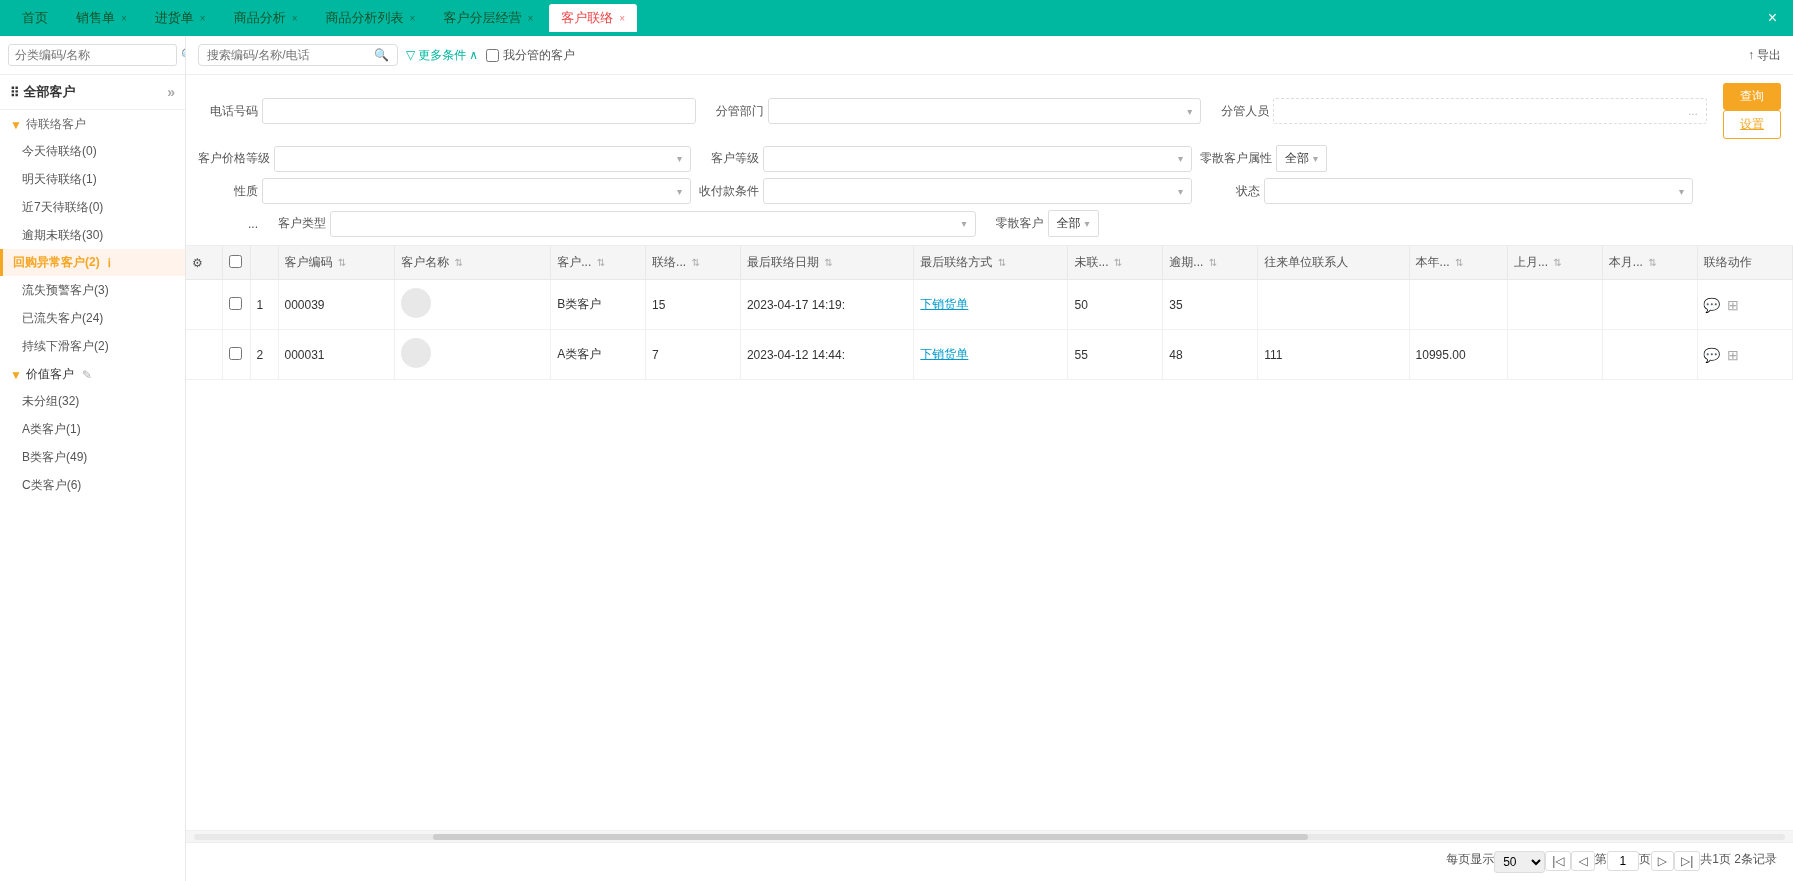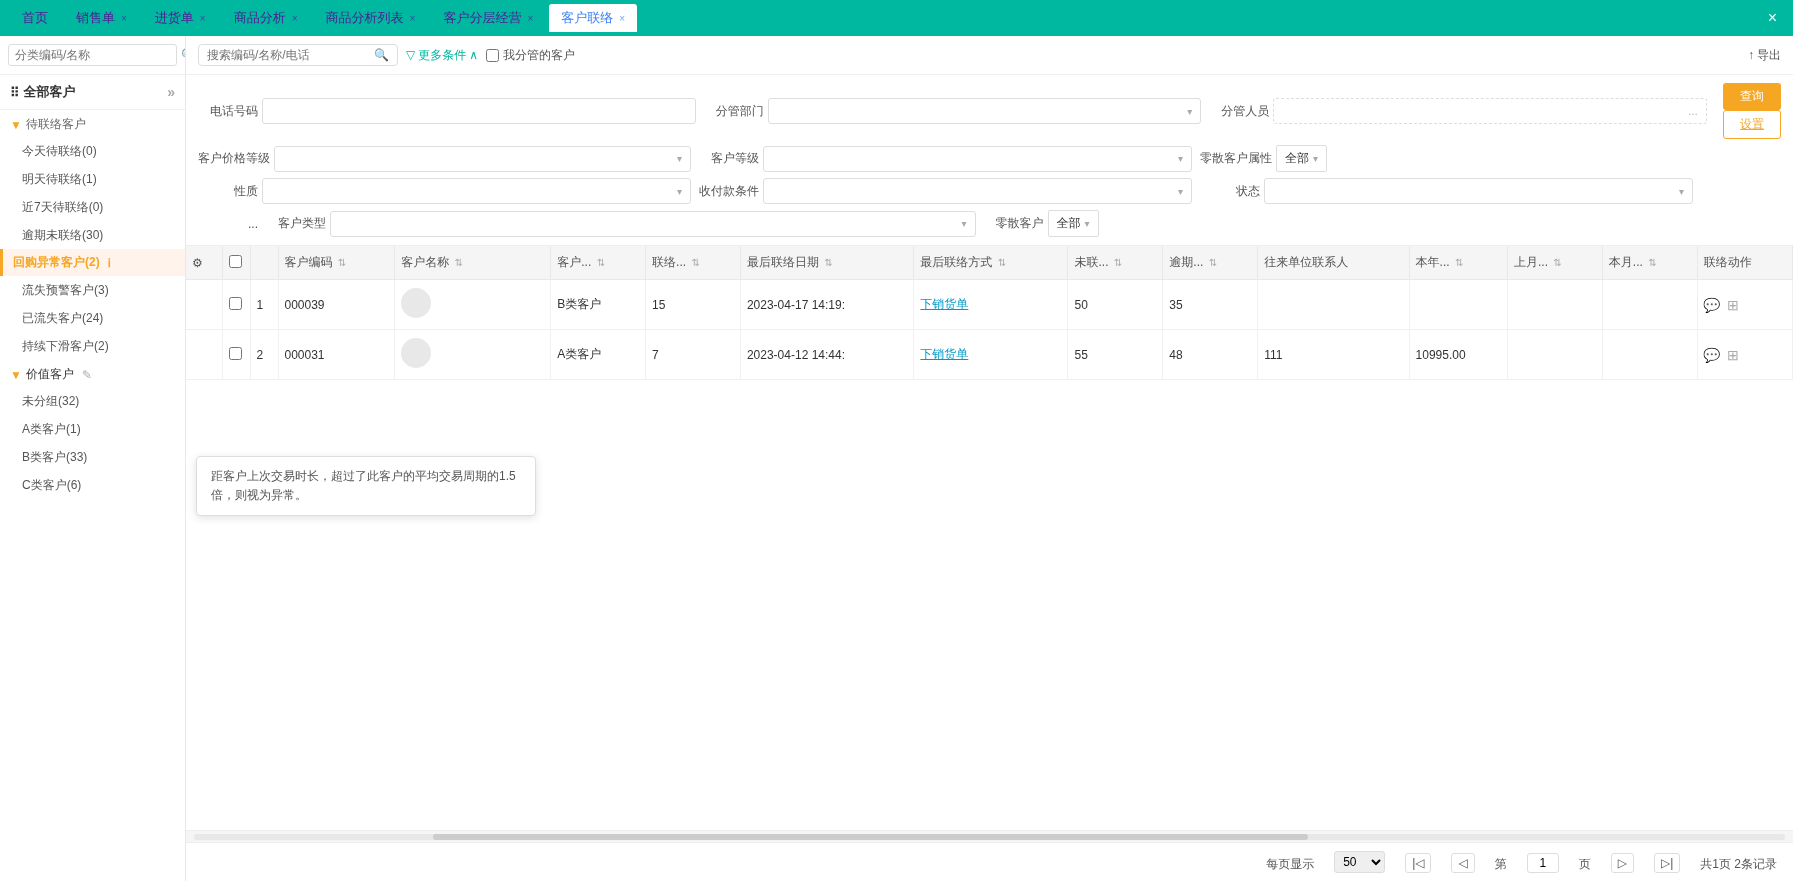--- a/index.html
+++ b/index.html
@@ -12,28 +12,28 @@
       background: #00b8a0;
       height: 36px;
       padding: 0 10px;
       gap: 4px;
     }
     .nav-tab {
       display: flex;
       align-items: center;
       padding: 0 12px;
       height: 28px;
-      color: #4c1d95;
+      color: #14532d;
       cursor: pointer;
       font-size: 13px;
       border-radius: 3px 3px 0 0;
       gap: 4px;
       white-space: nowrap;
     }
-    .nav-tab.active { background: #fff; color: #3b82f6; }
+    .nav-tab.active { background: #fff; color: #ef4444; }
     .nav-tab .close-x { font-size: 10px; opacity: 0.7; margin-left: 2px; }
     .nav-spacer { flex: 1; }
     .nav-close { color: #fff; font-size: 16px; cursor: pointer; padding: 2px 6px; }
 
     
     .main-layout {
       display: flex;
       height: calc(881px - 36px);
     }
 
@@ -290,25 +290,25 @@
       width: 30px;
       height: 30px;
       background: #e8e8e8;
       border-radius: 50%;
       display: inline-block;
     }
 
     
     .pagination-row {
       display: flex;
-      align-items: flex-end;
+      align-items: flex-start;
       padding: 8px 16px;
       border-top: 1px solid #eee;
       justify-content: flex-end;
-      gap: 20px;
+      gap: 0;
       font-size: 12px;
       color: #555;
       background: #fff;
     }
     .page-size-select {
       border: 1px solid #ddd;
       border-radius: 3px;
       padding: 2px 4px;
       font-size: 12px;
     }
@@ -484,21 +484,21 @@
       <span>价值客户</span>
       <span style="color:#aaa;margin-left:4px;">✎</span>
     </div>
     <div class="sidebar-item">
       <span>未分组(32)</span>
     </div>
     <div class="sidebar-item">
       <span>A类客户(1)</span>
     </div>
     <div class="sidebar-item">
-      <span>B类客户(33)</span>
+      <span>B类客户(49)</span>
     </div>
     <div class="sidebar-item">
       <span>C类客户(6)</span>
     </div>
   </div>
 
   <div class="content-area">
 
     <div class="toolbar-row">
       <div class="search-input-wrap">
@@ -614,23 +614,20 @@
             <span>全部</span>
             <span style="color:#aaa;font-size:10px;">▾</span>
           </div>
         </div>
         <div style="width:80px;"></div>
       </div>
     </div>
 
     <div class="table-area" style="position:relative;">
 
-      <div class="tooltip-popup">
-        <span>距客户上次交易时长，超过了此客户的平均交易周期的1.5倍，则视为异常。</span>
-      </div>
 
       <table>
         <thead>
           <tr>
             <th style="width:36px;">
               <span>⚙</span>
             </th>
             <th style="width:28px;">
               <input type="checkbox" style="">
             </th>

